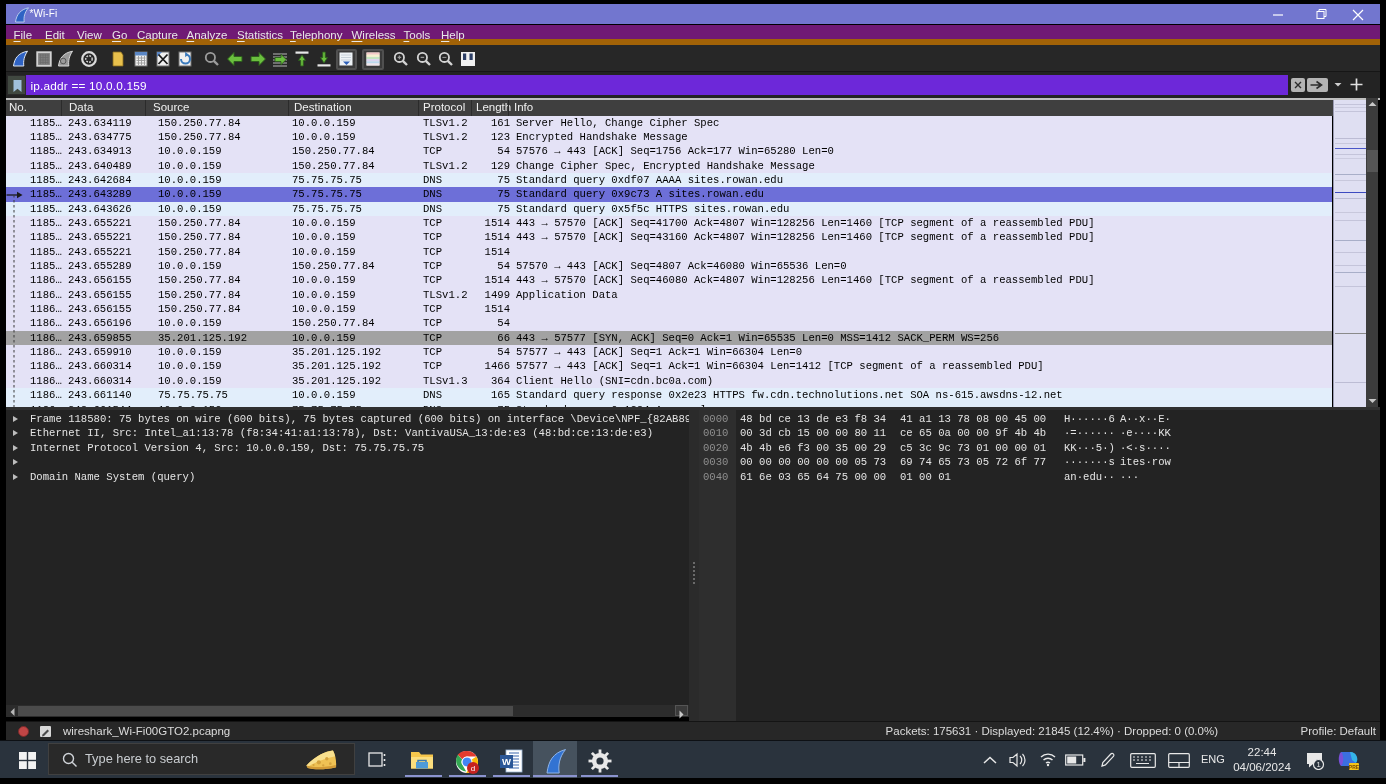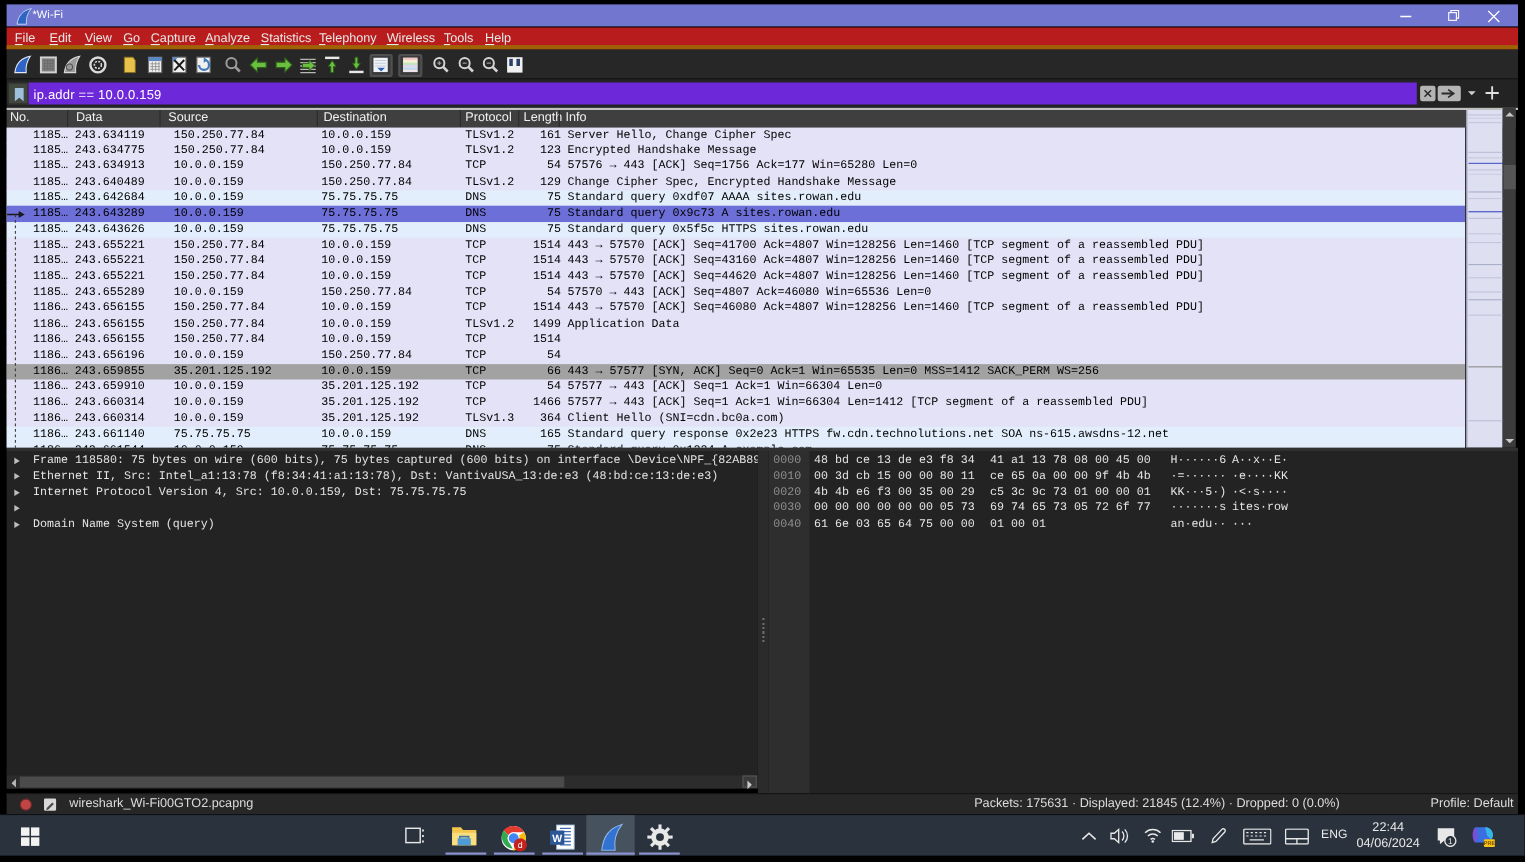--- a/index.html
+++ b/index.html
@@ -1,18 +1,18 @@
 <!DOCTYPE html>
 <html><head><meta charset="utf-8"><style>
 *{margin:0;padding:0;box-sizing:border-box}
 body{width:1386px;height:784px;background:#000;overflow:hidden;font-family:"Liberation Sans",sans-serif;position:relative}
 .ab{position:absolute}
 #title{left:6px;top:4px;width:1374px;height:20px;background:#7276cf;color:#fff;font-size:10px}
 #title .t{position:absolute;left:23.5px;top:4px;letter-spacing:0.1px}
-#menu{left:6px;top:24.5px;width:1374px;height:20.5px;background:#b91c1c;color:#e8e8e8;font-size:11.5px;border-bottom:4px solid #a16207}
+#menu{left:6px;top:24.5px;width:1374px;height:20.5px;background:#701a75;color:#e8e8e8;font-size:11.5px;border-bottom:6px solid #a16207}
 #menu span{position:absolute;top:4px}
 #menu u{text-decoration-thickness:1px;text-underline-offset:2px}
 #tools{left:6px;top:45px;width:1374px;height:27px;background:#272727;border-bottom:1px solid #161616}
 #filter{left:6px;top:72px;width:1374px;height:26px;background:#232323}
 #fbook{position:absolute;left:1px;top:3px;width:19px;height:20px;background:#404840;border:1px solid #2a2a2a}
 #fgreen{position:absolute;left:20px;top:3px;width:1262px;height:20px;background:#6d28d9;color:#fff;font-size:11.8px}
 #fgreen .tx{position:absolute;left:4.5px;top:4px;letter-spacing:0.2px}
 #hdr{left:6px;top:99.5px;width:1372px;height:16px;background:#3f3f3f;color:#f0f0f0;font-size:11.5px}
 #hdr span{position:absolute;top:1px}
 #hdr i{position:absolute;top:0;width:1px;height:16px;background:#2b2b2b;font-style:normal}
@@ -204,21 +204,21 @@
 <div class="ab" id="plist">
 <div class="r lav" style="top:0.0px"><span class="no">1185…</span><span class="tm">243.634119</span><span class="src">150.250.77.84</span><span class="dst">10.0.0.159</span><span class="pr">TLSv1.2</span><span class="ln">161</span><span class="in">Server Hello, Change Cipher Spec</span></div>
 <div class="r lav" style="top:14.35px"><span class="no">1185…</span><span class="tm">243.634775</span><span class="src">150.250.77.84</span><span class="dst">10.0.0.159</span><span class="pr">TLSv1.2</span><span class="ln">123</span><span class="in">Encrypted Handshake Message</span></div>
 <div class="r lav" style="top:28.7px"><span class="no">1185…</span><span class="tm">243.634913</span><span class="src">10.0.0.159</span><span class="dst">150.250.77.84</span><span class="pr">TCP</span><span class="ln">54</span><span class="in">57576 → 443 [ACK] Seq=1756 Ack=177 Win=65280 Len=0</span></div>
 <div class="r lav" style="top:43.05px"><span class="no">1185…</span><span class="tm">243.640489</span><span class="src">10.0.0.159</span><span class="dst">150.250.77.84</span><span class="pr">TLSv1.2</span><span class="ln">129</span><span class="in">Change Cipher Spec, Encrypted Handshake Message</span></div>
 <div class="r dns" style="top:57.4px"><span class="no">1185…</span><span class="tm">243.642684</span><span class="src">10.0.0.159</span><span class="dst">75.75.75.75</span><span class="pr">DNS</span><span class="ln">75</span><span class="in">Standard query 0xdf07 AAAA sites.rowan.edu</span></div>
 <div class="r sel" style="top:71.75px"><span class="no">1185…</span><span class="tm">243.643289</span><span class="src">10.0.0.159</span><span class="dst">75.75.75.75</span><span class="pr">DNS</span><span class="ln">75</span><span class="in">Standard query 0x9c73 A sites.rowan.edu</span></div>
 <div class="r dns" style="top:86.1px"><span class="no">1185…</span><span class="tm">243.643626</span><span class="src">10.0.0.159</span><span class="dst">75.75.75.75</span><span class="pr">DNS</span><span class="ln">75</span><span class="in">Standard query 0x5f5c HTTPS sites.rowan.edu</span></div>
 <div class="r lav" style="top:100.45px"><span class="no">1185…</span><span class="tm">243.655221</span><span class="src">150.250.77.84</span><span class="dst">10.0.0.159</span><span class="pr">TCP</span><span class="ln">1514</span><span class="in">443 → 57570 [ACK] Seq=41700 Ack=4807 Win=128256 Len=1460 [TCP segment of a reassembled PDU]</span></div>
 <div class="r lav" style="top:114.8px"><span class="no">1185…</span><span class="tm">243.655221</span><span class="src">150.250.77.84</span><span class="dst">10.0.0.159</span><span class="pr">TCP</span><span class="ln">1514</span><span class="in">443 → 57570 [ACK] Seq=43160 Ack=4807 Win=128256 Len=1460 [TCP segment of a reassembled PDU]</span></div>
-<div class="r lav" style="top:129.15px"><span class="no">1185…</span><span class="tm">243.655221</span><span class="src">150.250.77.84</span><span class="dst">10.0.0.159</span><span class="pr">TCP</span><span class="ln">1514</span><span class="in">443 → 57570 [ACK] Seq=44620 Ack=4807 Win=128256 Len=1460 [TCP segment of a reassembled PDU]</span></div>
+<div class="r lav" style="top:129.15px"><span class="no">1185…</span><span class="tm">243.655221</span><span class="src">150.250.77.84</span><span class="dst">10.0.0.159</span><span class="pr">TCP</span><span class="ln">1514</span></div>
 <div class="r lav" style="top:143.5px"><span class="no">1185…</span><span class="tm">243.655289</span><span class="src">10.0.0.159</span><span class="dst">150.250.77.84</span><span class="pr">TCP</span><span class="ln">54</span><span class="in">57570 → 443 [ACK] Seq=4807 Ack=46080 Win=65536 Len=0</span></div>
 <div class="r lav" style="top:157.85px"><span class="no">1186…</span><span class="tm">243.656155</span><span class="src">150.250.77.84</span><span class="dst">10.0.0.159</span><span class="pr">TCP</span><span class="ln">1514</span><span class="in">443 → 57570 [ACK] Seq=46080 Ack=4807 Win=128256 Len=1460 [TCP segment of a reassembled PDU]</span></div>
 <div class="r lav" style="top:172.2px"><span class="no">1186…</span><span class="tm">243.656155</span><span class="src">150.250.77.84</span><span class="dst">10.0.0.159</span><span class="pr">TLSv1.2</span><span class="ln">1499</span><span class="in">Application Data</span></div>
 <div class="r lav" style="top:186.54999999999998px"><span class="no">1186…</span><span class="tm">243.656155</span><span class="src">150.250.77.84</span><span class="dst">10.0.0.159</span><span class="pr">TCP</span><span class="ln">1514</span></div>
 <div class="r lav" style="top:200.9px"><span class="no">1186…</span><span class="tm">243.656196</span><span class="src">10.0.0.159</span><span class="dst">150.250.77.84</span><span class="pr">TCP</span><span class="ln">54</span></div>
 <div class="r gry" style="top:215.25px"><span class="no">1186…</span><span class="tm">243.659855</span><span class="src">35.201.125.192</span><span class="dst">10.0.0.159</span><span class="pr">TCP</span><span class="ln">66</span><span class="in">443 → 57577 [SYN, ACK] Seq=0 Ack=1 Win=65535 Len=0 MSS=1412 SACK_PERM WS=256</span></div>
 <div class="r lav" style="top:229.6px"><span class="no">1186…</span><span class="tm">243.659910</span><span class="src">10.0.0.159</span><span class="dst">35.201.125.192</span><span class="pr">TCP</span><span class="ln">54</span><span class="in">57577 → 443 [ACK] Seq=1 Ack=1 Win=66304 Len=0</span></div>
 <div class="r lav" style="top:243.95px"><span class="no">1186…</span><span class="tm">243.660314</span><span class="src">10.0.0.159</span><span class="dst">35.201.125.192</span><span class="pr">TCP</span><span class="ln">1466</span><span class="in">57577 → 443 [ACK] Seq=1 Ack=1 Win=66304 Len=1412 [TCP segment of a reassembled PDU]</span></div>
 <div class="r lav" style="top:258.3px"><span class="no">1186…</span><span class="tm">243.660314</span><span class="src">10.0.0.159</span><span class="dst">35.201.125.192</span><span class="pr">TLSv1.3</span><span class="ln">364</span><span class="in">Client Hello (SNI=cdn.bc0a.com)</span></div>
 <div class="r dns" style="top:272.65px"><span class="no">1186…</span><span class="tm">243.661140</span><span class="src">75.75.75.75</span><span class="dst">10.0.0.159</span><span class="pr">DNS</span><span class="ln">165</span><span class="in">Standard query response 0x2e23 HTTPS fw.cdn.technolutions.net SOA ns-615.awsdns-12.net</span></div>
@@ -299,20 +299,37 @@
 <span style="position:absolute;right:162px;top:3.5px">Packets: 175631 · Displayed: 21845 (12.4%) · Dropped: 0 (0.0%)</span>
 <span style="position:absolute;right:4px;top:3.5px">Profile: Default</span>
 </div>
 <div class="ab" id="tbar">
 <svg class="ab" style="left:19px;top:11px" width="17" height="17" viewBox="0 0 17 17">
       <rect x="0" y="0" width="7.8" height="7.8" fill="#f2f2f2"></rect>
       <rect x="9.2" y="0" width="7.8" height="7.8" fill="#f2f2f2"></rect>
       <rect x="0" y="9.2" width="7.8" height="7.8" fill="#f2f2f2"></rect>
       <rect x="9.2" y="9.2" width="7.8" height="7.8" fill="#f2f2f2"></rect>
     </svg>
+<div id="search">
+      <svg style="position:absolute;left:12px;top:7px" width="18" height="18" viewBox="0 0 18 18">
+        <circle cx="7.5" cy="7.5" r="5" fill="none" stroke="#cfd3d8" stroke-width="1.4"></circle>
+        <line x1="11.2" y1="11.2" x2="15.5" y2="15.5" stroke="#cfd3d8" stroke-width="1.4"></line>
+      </svg>
+      <span style="position:absolute;left:36px;top:7px">Type here to search</span>
+      <svg style="position:absolute;left:254px;top:2px" width="37" height="30" viewBox="0 0 40 34">
+        <path d="M3 22 C12 12 24 6 33 5 C36 10 37 18 36.5 24 C25 27 12 27 4.5 25 Z" fill="#efc254"></path>
+        <path d="M3 22 C12 12 24 6 33 5 C34 7 34.8 9 35.3 11.5 C24 14 11 19 4 24 Z" fill="#f8e08e"></path>
+        <path d="M3 22 L4.5 25 C12 27 25 27 36.5 24 L36.2 21.5 C24 24.5 11 24.5 4 22.5 Z" fill="#d29a36"></path>
+        <circle cx="17" cy="18.5" r="2.4" fill="#d5a33e"></circle>
+        <circle cx="26" cy="14.5" r="1.9" fill="#d5a33e"></circle>
+        <circle cx="30" cy="20" r="1.5" fill="#d5a33e"></circle>
+        <circle cx="22" cy="22" r="1.3" fill="#d5a33e"></circle>
+        <circle cx="11" cy="21.5" r="1.2" fill="#d5a33e"></circle>
+      </svg>
+    </div>
 <svg class="ab" style="left:368px;top:10px" width="19" height="18" viewBox="0 0 19 18">
       <rect x="1" y="2" width="13" height="13" fill="none" stroke="#e8e8e8" stroke-width="1.3"></rect>
       <path d="M16.5 3 v2 M16.5 8 v2 M16.5 13 v2" stroke="#e8e8e8" stroke-width="1.6"></path>
     </svg>
 <svg class="ab" style="left:409px;top:8px" width="28" height="23" viewBox="0 0 28 23">
       <path d="M2 3 h8 l2 2.5 h12 v14 h-22 Z" fill="#f5c64c"></path>
       <path d="M2 8 h22 v11.5 h-22 Z" fill="#fbde7e"></path>
       <path d="M7 13 h12 v6.5 h-12 Z" fill="#4f9bd8"></path>
       <path d="M9 13 v-1.5 h8 v1.5" fill="none" stroke="#3a7ab0" stroke-width="1.5"></path>
     </svg>

